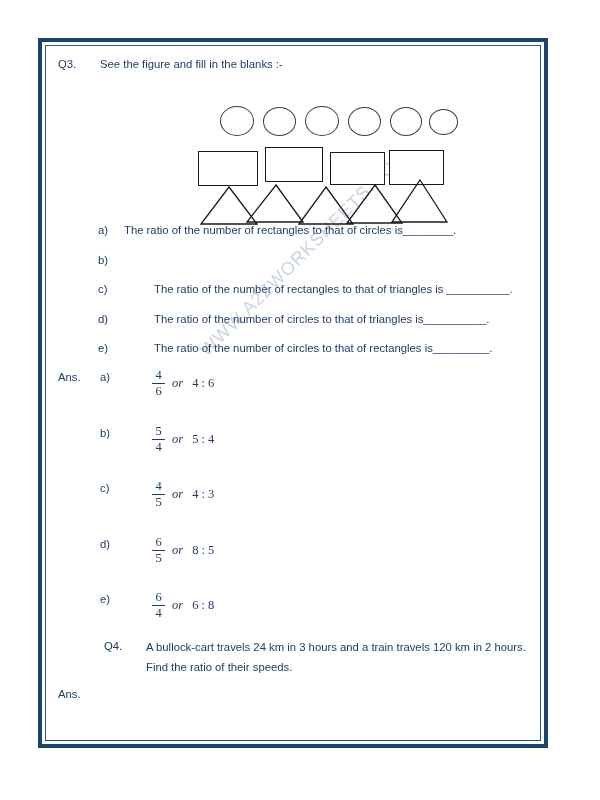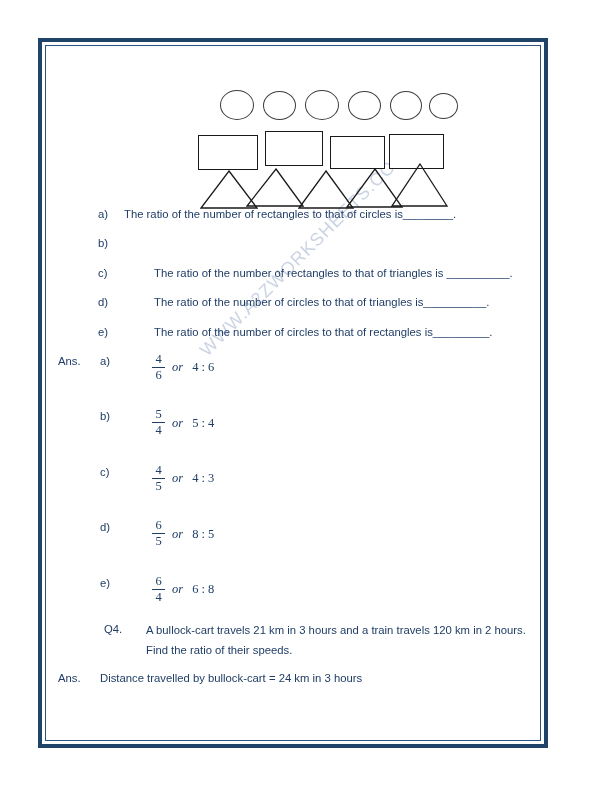--- a/index.html
+++ b/index.html
@@ -159,20 +159,24 @@
 </head>
 <body>
 
 <div id="page-frame">
   <div id="page-frame-inner">
 
     <div id="watermark">WWW.A2ZWORKSHEETS.COM</div>
 
     <div id="content">
 
+      <div class="qrow">
+        <div class="qlabel">Q3.</div>
+        <div class="qbody">See the figure and fill in the blanks :-</div>
+      </div>
 
       <div class="shapes">
 
         <div class="circle" style="left:162px; top:30px; width:34px; height:30px;"></div>
         <div class="circle" style="left:205px; top:31px; width:33px; height:29px;"></div>
         <div class="circle" style="left:247px; top:30px; width:34px; height:30px;"></div>
         <div class="circle" style="left:290px; top:31px; width:33px; height:29px;"></div>
         <div class="circle" style="left:332px; top:31px; width:32px; height:29px;"></div>
         <div class="circle" style="left:371px; top:33px; width:29px; height:26px;"></div>
 
@@ -300,25 +304,24 @@
             </span>
             <span class="or-word">or</span>
             <span>6 : 8</span>
           </div>
         </div>
 
       </div>
 
       <div class="qrow q4row">
         <div class="qlabel">Q4.</div>
-        <div class="qbody q4text">A bullock-cart travels 21 km in 3 hours and a train travels 120 km in 2 hours. Find the ratio of their speeds.</div>
+        <div class="qbody q4text">A bullock-cart travels 24 km in 3 hours and a train travels 120 km in 2 hours. Find the ratio of their speeds.</div>
       </div>
 
       <div class="qrow">
         <div class="qlabel">Ans.</div>
         <div class="qbody">
-          <div class="ansline">Distance travelled by bullock-cart = 24 km in 3 hours</div>
         </div>
       </div>
 
     </div>
   </div>
 </div>
 
 </body></html>

